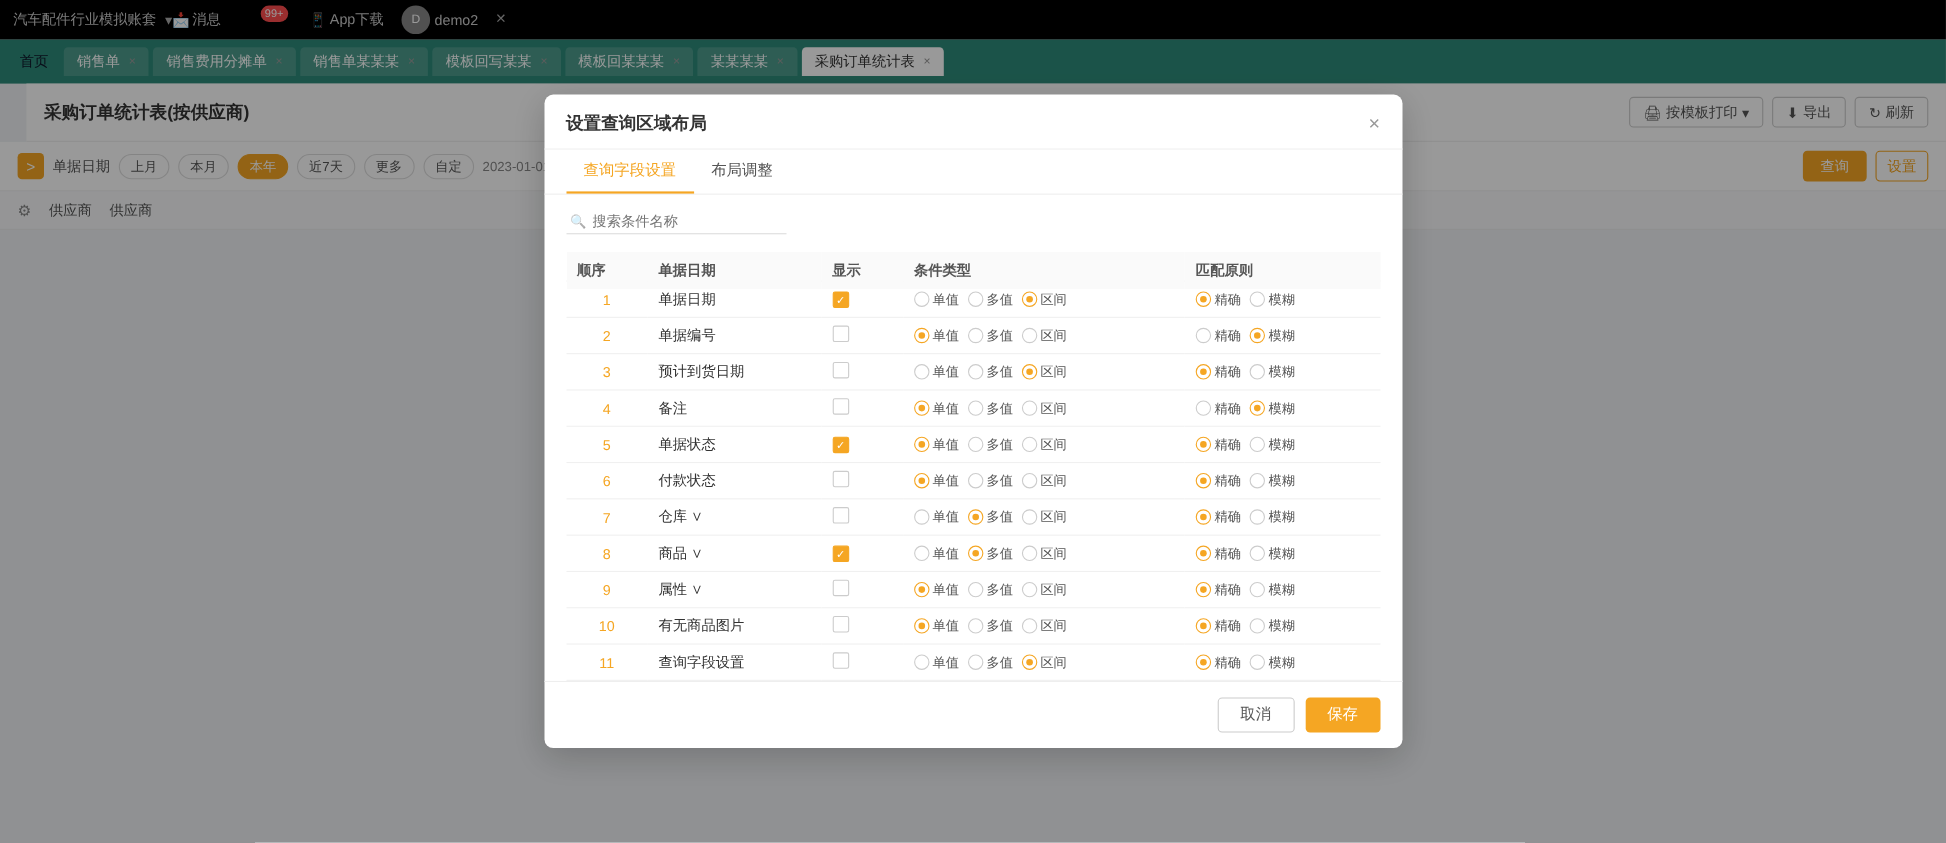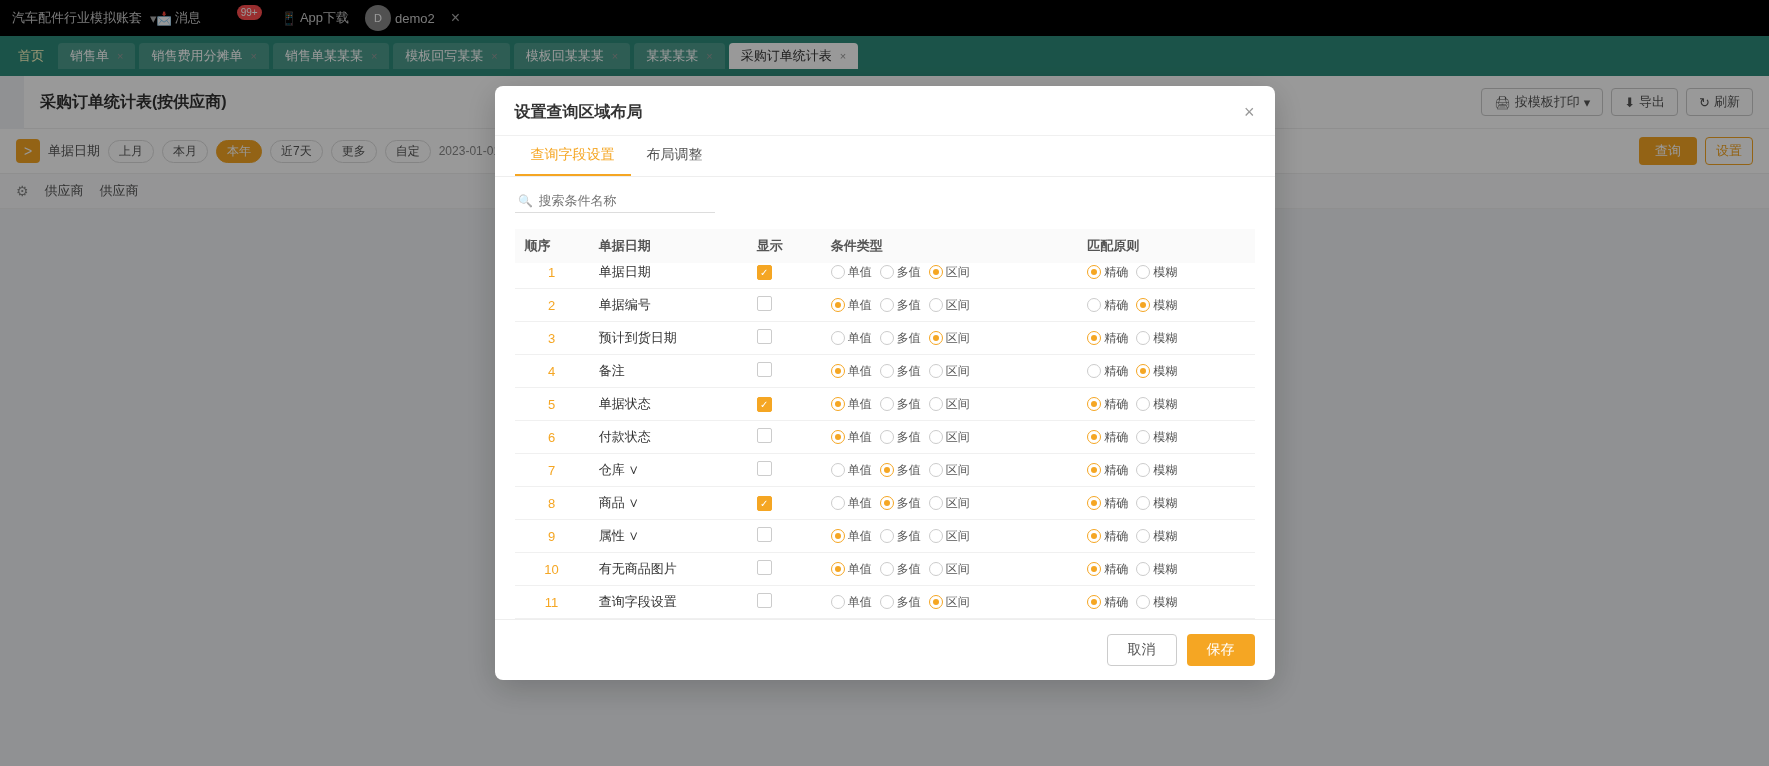--- a/index.html
+++ b/index.html
@@ -40,21 +40,21 @@
       background: rgba(255,255,255,0.15);
       color: white;
       padding: 4px 12px;
       border-radius: 4px 4px 0 0;
       font-size: 13px;
       cursor: pointer;
       display: flex; align-items: center; gap: 4px;
     }
     .tab-item.active { background: white; color: #333; }
     .tab-item .tab-close { font-size: 11px; color: #999; margin-left: 4px; }
-    .tab-home { color: #fef9c3; font-size: 13px; padding: 4px 10px; cursor: pointer; }
+    .tab-home { color: #0f172a; font-size: 13px; padding: 4px 10px; cursor: pointer; }
 
     
     .page-content {
       background: white;
       padding: 12px 16px;
       display: flex;
       align-items: center;
       justify-content: space-between;
       border-bottom: 1px solid #eee;
       margin-left: 24px;

